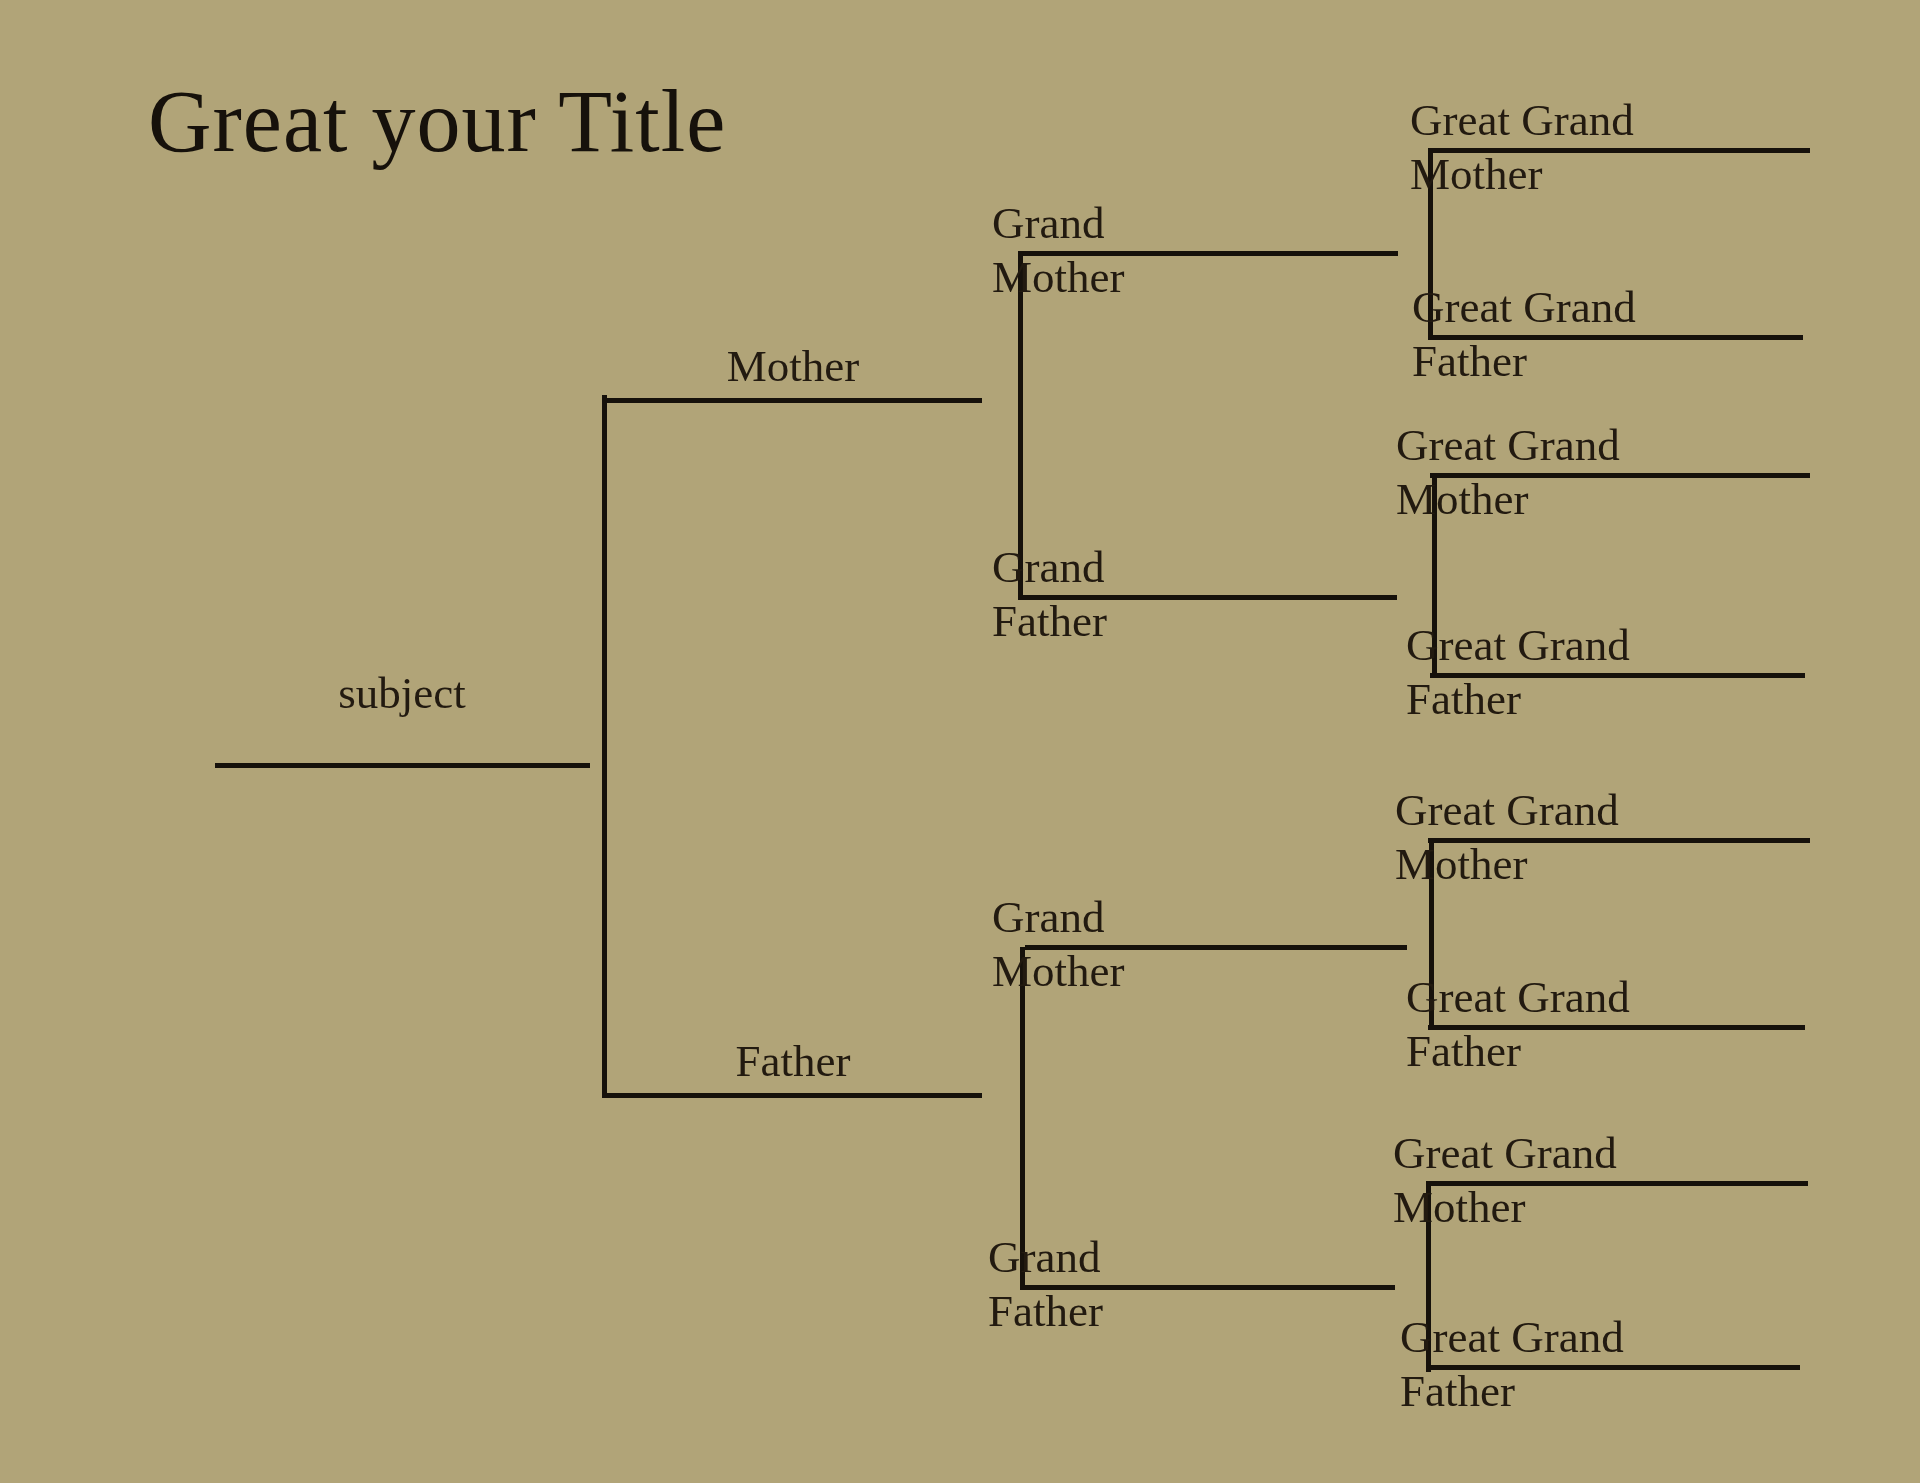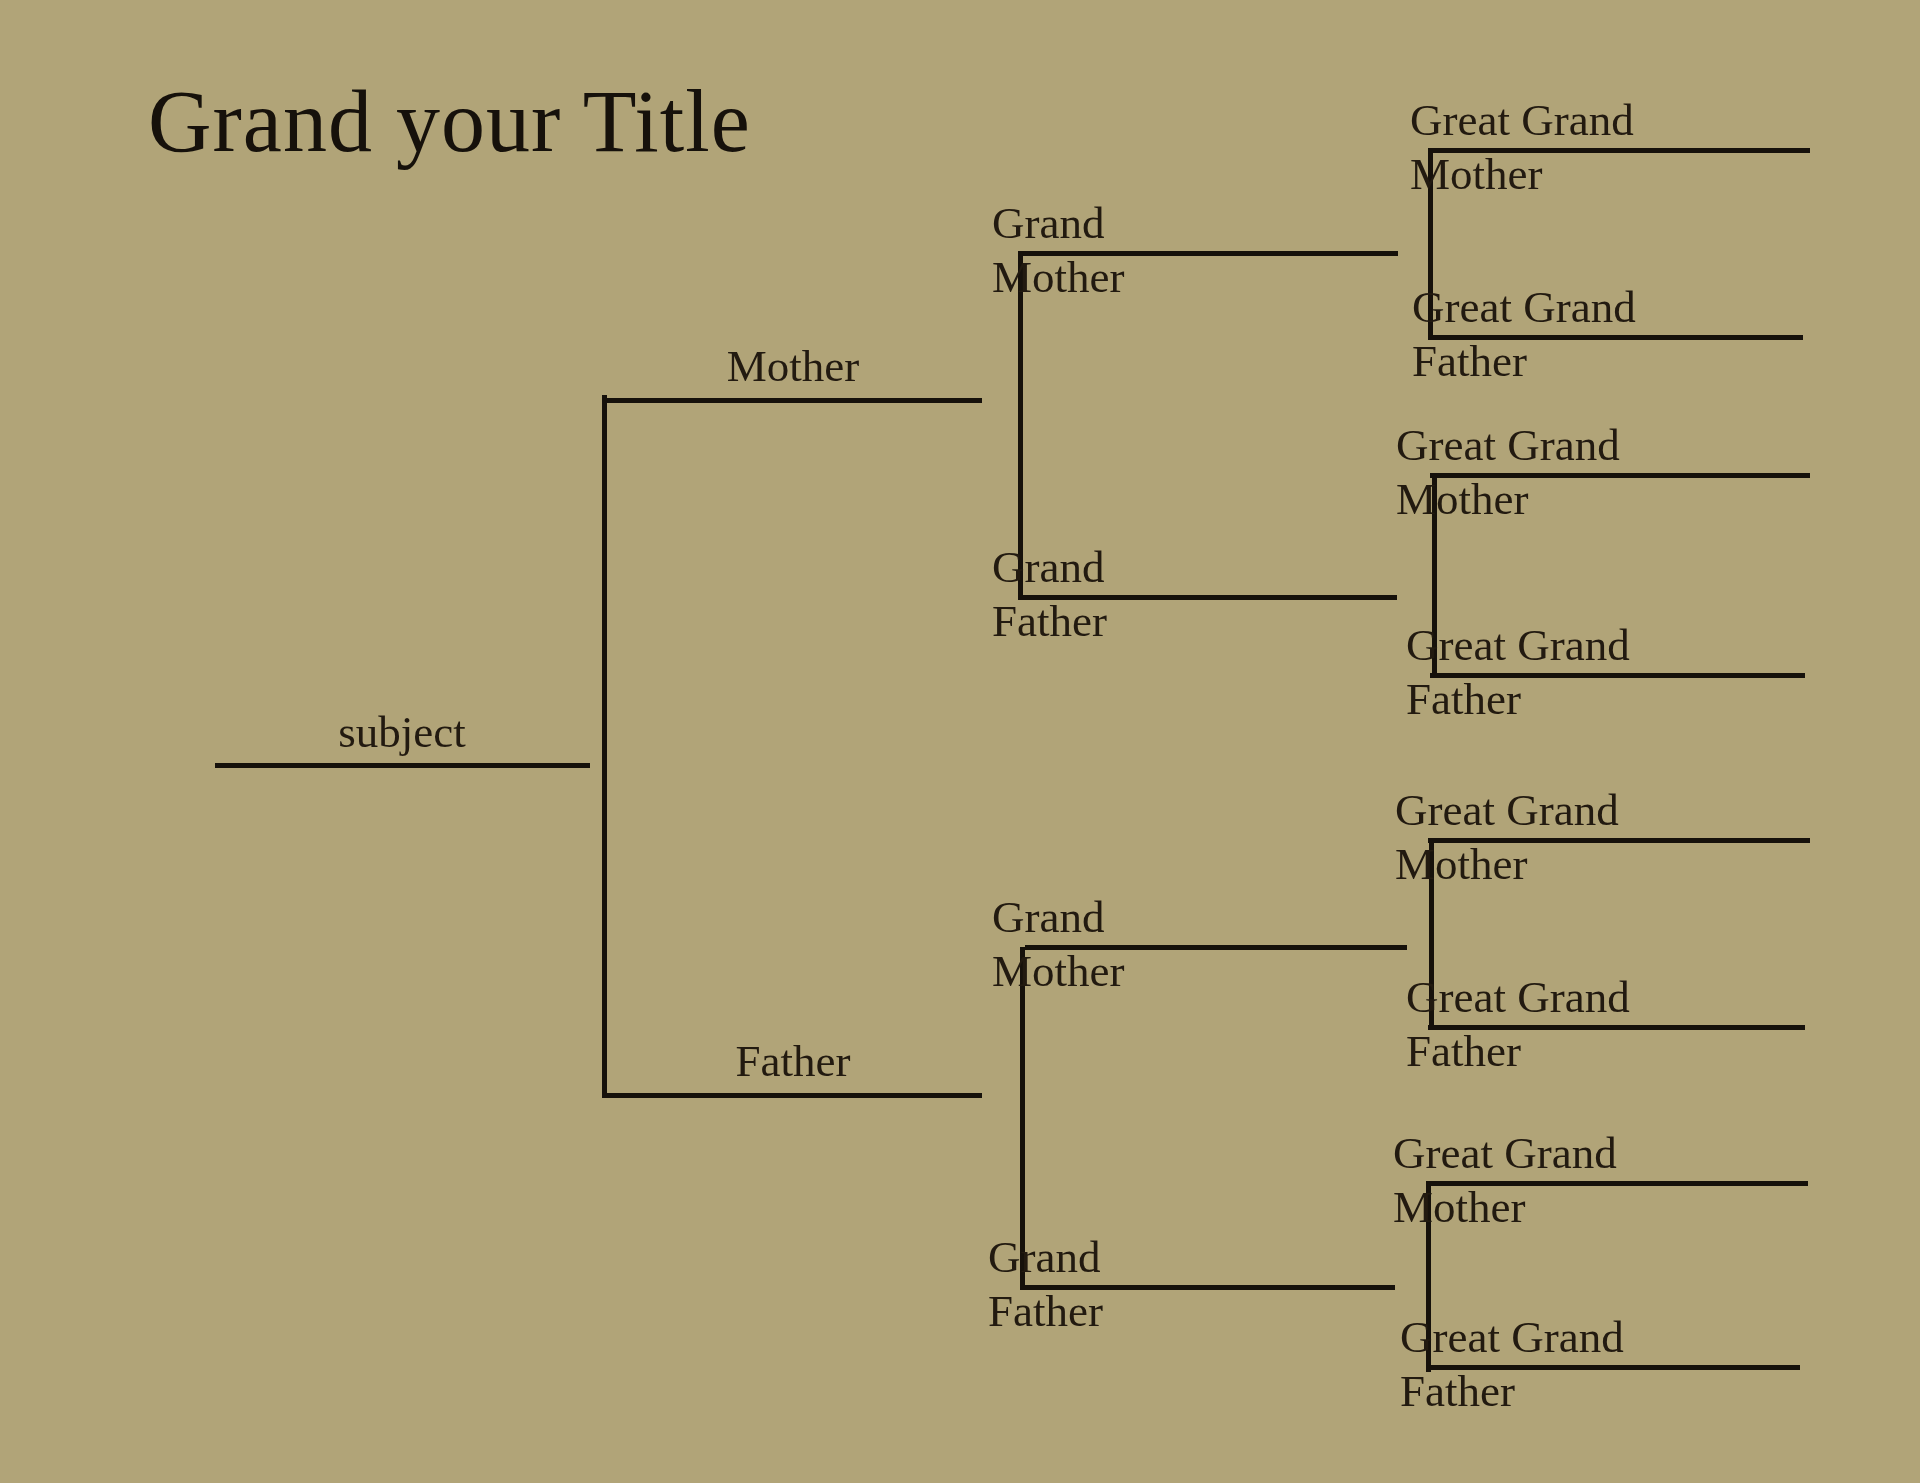--- a/index.html
+++ b/index.html
@@ -45,21 +45,21 @@
     color:var(--text);
     white-space:nowrap;
   }
   .node span,.node2 span{display:block;}
 </style>
 </head>
 <body>
 
 <div class="canvas">
 
-  <div class="title">Grand your Title</div>
+  <div class="title">Great your Title</div>
 
   <div class="hline" style="left:215px;top:763px;width:375px;"></div>
 
   <div class="vline" style="left:602px;top:395px;height:703px;"></div>
 
   <div class="hline" style="left:602px;top:398px;width:380px;"></div>
   <div class="hline" style="left:602px;top:1093px;width:380px;"></div>
 
   <div class="vline" style="left:1018px;top:251px;height:349px;"></div>
   <div class="hline" style="left:1018px;top:251px;width:380px;"></div>
@@ -78,21 +78,21 @@
   <div class="hline" style="left:1430px;top:673px;width:375px;"></div>
 
   <div class="vline" style="left:1429px;top:838px;height:192px;"></div>
   <div class="hline" style="left:1428px;top:838px;width:382px;"></div>
   <div class="hline" style="left:1428px;top:1025px;width:377px;"></div>
 
   <div class="vline" style="left:1426px;top:1181px;height:191px;"></div>
   <div class="hline" style="left:1426px;top:1181px;width:382px;"></div>
   <div class="hline" style="left:1426px;top:1365px;width:374px;"></div>
 
-  <div class="node" style="left:212px;top:706px;">
+  <div class="node" style="left:212px;top:667px;">
     <span>subject</span>
   </div>
 
   <div class="node" style="left:603px;top:340px;">
     <span>Mother</span>
   </div>
 
   <div class="node" style="left:603px;top:1035px;">
     <span>Father</span>
   </div>

